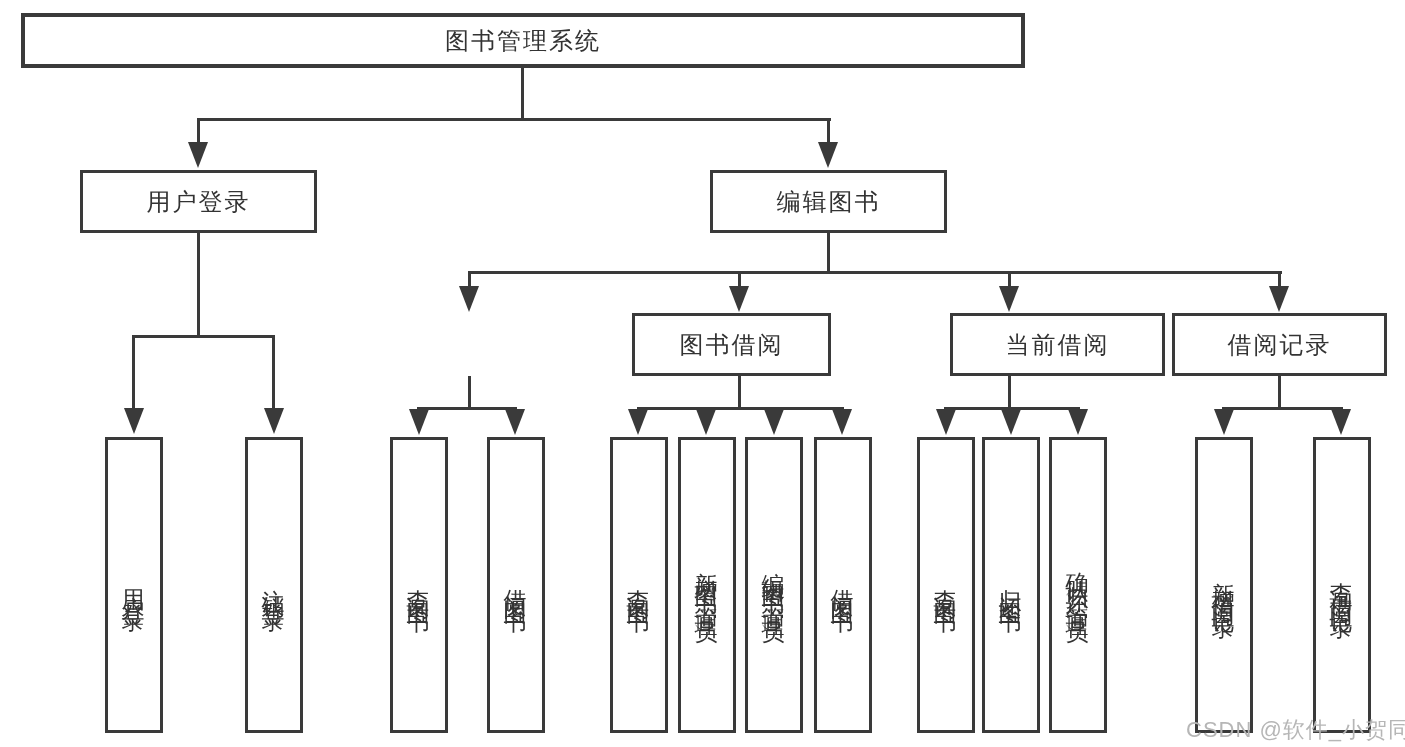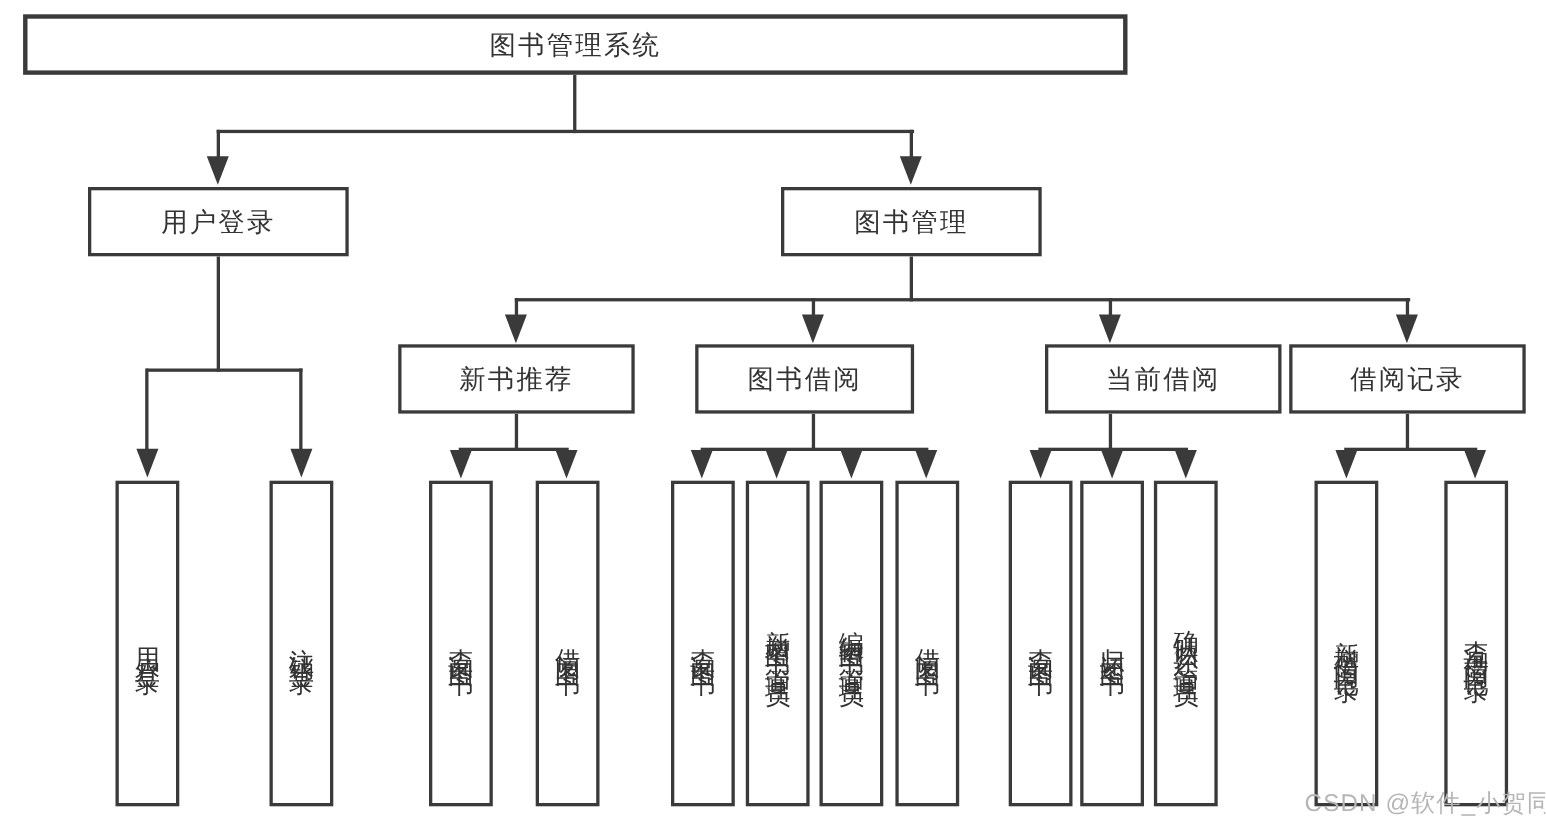--- a/index.html
+++ b/index.html
@@ -12,21 +12,20 @@
   .stage{position:relative;width:1405px;height:747px;background:#ffffff;overflow:hidden;}
 
   .box{
     position:absolute;
     box-sizing:border-box;
     background:#ffffff;
     border:3px solid var(--line);
     color:var(--text);
     display:flex;align-items:center;justify-content:center;
     text-align:center;
-    font-family:Liberation Serif, serif;
   }
   .hbox{font-size:24px;letter-spacing:2px;}
   .root{border-width:4px;}
   .vbox{
     font-size:23px;
     writing-mode:vertical-rl;
     text-orientation:mixed;
     letter-spacing:7px;
     top:437px;width:58px;height:296px;
   }
@@ -170,23 +169,22 @@
   <div class="arr c-g4-a3"></div>
 
   <div class="vline c-g5-v"></div>
   <div class="hline c-g5-h"></div>
   <div class="arr c-g5-a1"></div>
   <div class="arr c-g5-a2"></div>
 
   <div class="box hbox root n-root">图书管理系统</div>
 
   <div class="box hbox n-userlogin">用户登录</div>
-  <div class="box hbox n-bookmgmt">图书管理</div>
-
-  <div class="box hbox n-newbook">新书推荐</div>
+  <div class="box hbox n-bookmgmt">编辑图书</div>
+
   <div class="box hbox n-borrow">图书借阅</div>
   <div class="box hbox n-current">当前借阅</div>
   <div class="box hbox n-records">借阅记录</div>
 
   <div class="box vbox n-g1a">用户登录</div>
   <div class="box vbox n-g1b">注销登录</div>
 
   <div class="box vbox n-g2a">查询图书</div>
   <div class="box vbox n-g2b">借阅图书</div>
 

